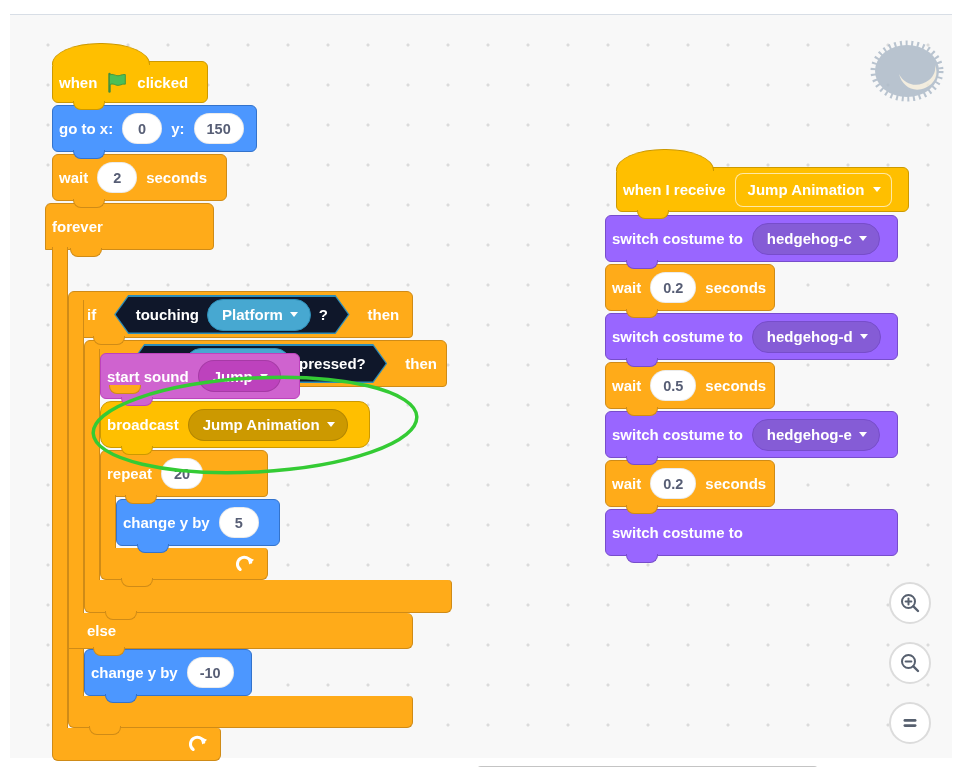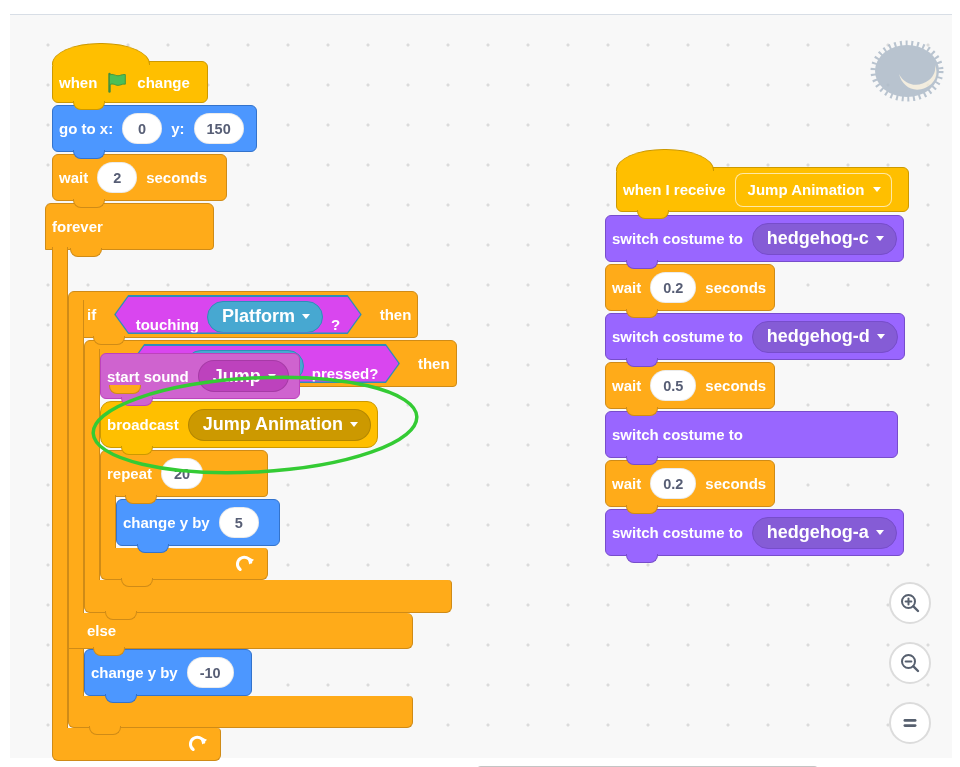--- a/index.html
+++ b/index.html
@@ -35,36 +35,36 @@
   .bump-m::after{left:24px;}
   .hat::before{content:"";position:absolute;top:-19px;left:-1px;width:96px;height:21px;
        background:var(--c);border:1px solid var(--t);border-bottom:none;
        border-radius:48px 48px 0 0 / 21px 21px 0 0;}
 
   
   .oval{display:inline-flex;align-items:center;justify-content:center;height:31px;min-width:40px;
         padding:0 12px;box-sizing:border-box;border-radius:999px;background:#fff;color:#575E75;
         font-size:14.5px;font-weight:700;border:1px solid rgba(0,0,0,0.08);}
   .dd{display:inline-flex;align-items:center;gap:7px;height:32px;padding:0 12px 0 14px;
-      box-sizing:border-box;border-radius:999px;color:#fff;font-weight:700;font-size:18px;
+      box-sizing:border-box;border-radius:999px;color:#fff;font-weight:700;font-size:15px;
       border:1px solid rgba(0,0,0,0.12);}
   .dd-sound{background:#BD42BD;}
   .dd-events{background:#CC9900;}
   .dd-looks{background:#855CD6;border-color:#774DCB;}
   .dd-sensing{background:#47A8D1;border-color:#2E8EB8;}
   .rectdd{display:inline-flex;align-items:center;gap:8px;height:34px;padding:0 10px 0 12px;
       box-sizing:border-box;border-radius:8px;background:#FFBF00;
       border:1.5px solid rgba(255,255,255,0.65);color:#fff;font-weight:700;font-size:15px;}
   .caret{width:0;height:0;border-left:4.5px solid transparent;border-right:4.5px solid transparent;
       border-top:5.5px solid #fff;}
 
   
   .hex{display:inline-flex;padding:1.5px;background:#2E8EB8;
        clip-path:polygon(14px 0,calc(100% - 14px) 0,100% 50%,calc(100% - 14px) 100%,14px 100%,0 50%);}
-  .hexin{display:inline-flex;align-items:flex-end;gap:8px;height:36px;padding:0 20px;background:#d946ef;
+  .hexin{display:inline-flex;align-items:center;gap:8px;height:36px;padding:0 20px;background:#0f172a;
        clip-path:polygon(13px 0,calc(100% - 13px) 0,100% 50%,calc(100% - 13px) 100%,13px 100%,0 50%);
        color:#fff;font-weight:700;font-size:15px;white-space:nowrap;}
 
   .looparrow{margin-left:auto;display:inline-flex;}
 
   
   .zbtn{position:absolute;width:42px;height:42px;border-radius:50%;background:#fff;
         border:2.5px solid #DCDCDC;box-sizing:border-box;display:flex;align-items:center;justify-content:center;}
 
   #hscroll{position:absolute;left:467px;top:751px;width:341px;height:8px;border-radius:4px;background:#C4C4C4;}
@@ -78,21 +78,21 @@
 <div id="workspace">
 
   <div class="blk c-events hat has-bump" style="left:42px;top:46px;height:42px;min-width:156px;">
     <span class="lbl">when</span>
     <span>
       <svg width="22" height="21" viewBox="0 0 22 21">
         <path d="M3.5 2 V19.5" stroke="#3F8F3F" stroke-width="2.4" stroke-linecap="round"></path>
         <path d="M3.5 3.2 C7 0.8 10 4.6 13.2 3.6 C15.5 3 17.5 2.2 19.3 2.6 L19.3 12.2 C17.5 11.8 15.6 12.6 13.4 13.2 C10 14.2 7 10.4 3.5 12.8 Z" fill="#4CBF56" stroke="#45993D" stroke-width="1"></path>
       </svg>
     </span>
-    <span class="lbl">change</span>
+    <span class="lbl">clicked</span>
   </div>
 
   <div class="blk c-motion has-bump" style="left:42px;top:90px;height:47px;min-width:205px;align-items:center;">
     <span class="lbl">go to x:</span>
     <span class="oval">0</span>
     <span class="lbl">y:</span>
     <span class="oval">150</span>
   </div>
 
   <div class="blk c-control has-bump" style="left:42px;top:139px;height:47px;min-width:175px;">
@@ -223,34 +223,34 @@
   </div>
 
   <div class="blk c-control has-bump" style="left:595px;top:347px;height:47px;min-width:170px;">
     <span class="lbl">wait</span>
     <span class="oval">0.5</span>
     <span class="lbl">seconds</span>
   </div>
 
   <div class="blk c-looks has-bump" style="left:595px;top:396px;height:47px;min-width:293px;">
     <span class="lbl">switch costume to</span>
+    <span class="dd dd-looks">
+      <span>hedgehog-e</span>
+      <span class="caret"></span>
+    </span>
   </div>
 
   <div class="blk c-control has-bump" style="left:595px;top:445px;height:47px;min-width:170px;">
     <span class="lbl">wait</span>
     <span class="oval">0.2</span>
     <span class="lbl">seconds</span>
   </div>
 
   <div class="blk c-looks has-bump" style="left:595px;top:494px;height:47px;min-width:293px;">
     <span class="lbl">switch costume to</span>
-    <span class="dd dd-looks">
-      <span>hedgehog-a</span>
-      <span class="caret"></span>
-    </span>
   </div>
 
   <svg style="position:absolute;left:65px;top:341px;pointer-events:none;z-index:9;" width="350" height="120">
     <ellipse cx="180" cy="69" rx="162" ry="47" fill="none" stroke="#34CB34" stroke-width="3.5" transform="rotate(-3 180 69)"></ellipse>
   </svg>
 
   <svg style="position:absolute;left:845px;top:13px;opacity:0.8;pointer-events:none;" width="104" height="84">
     <ellipse cx="52" cy="43" rx="32" ry="26" fill="#A9B7C6"></ellipse>
     <ellipse cx="52" cy="43" rx="33" ry="27" fill="none" stroke="#A9B7C6" stroke-width="7" stroke-dasharray="2 3.6"></ellipse>
     <path d="M44 46 C 50 58, 64 60, 74 52 C 79 48, 81 42, 80 37 C 84 46, 80 56, 70 60 C 58 65, 47 58, 44 46 Z" fill="#F2EBD9"></path>

